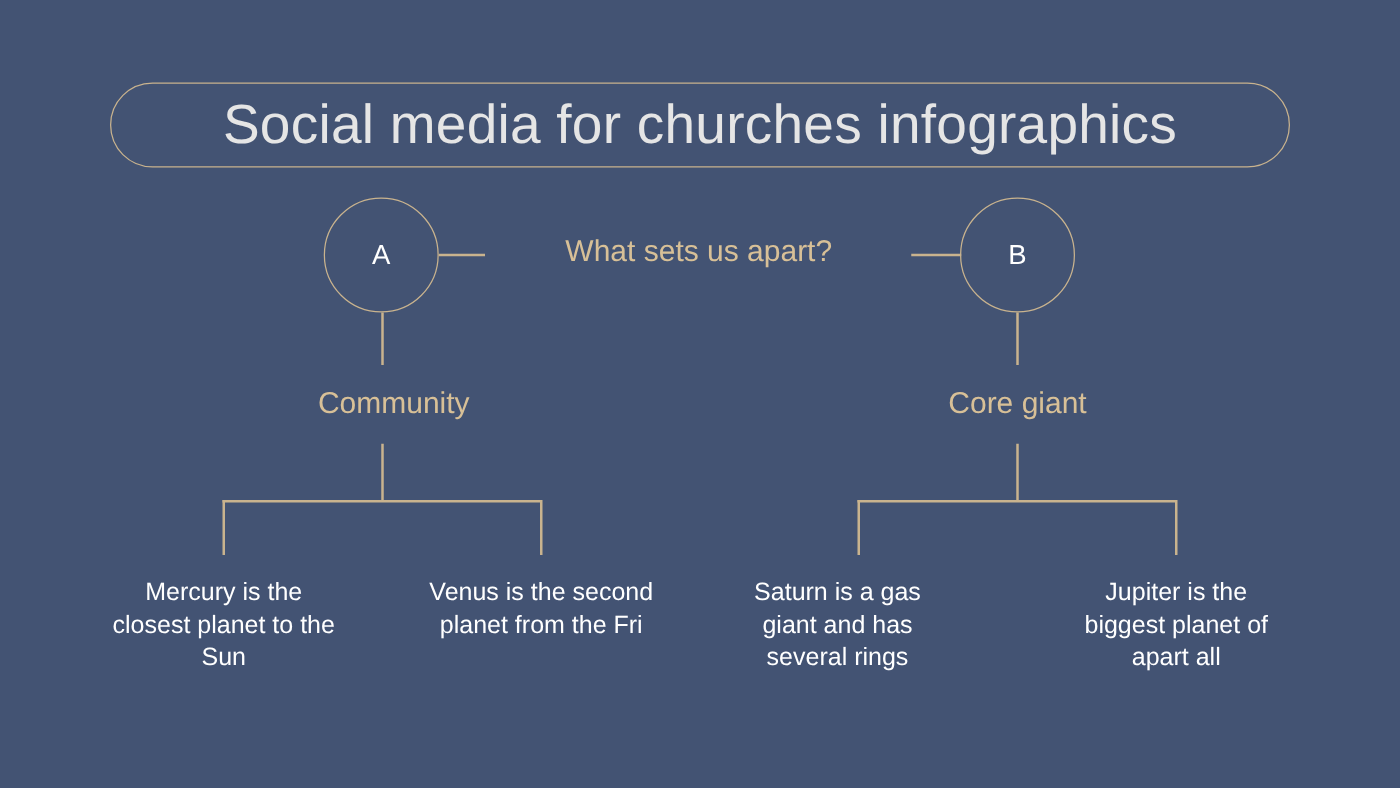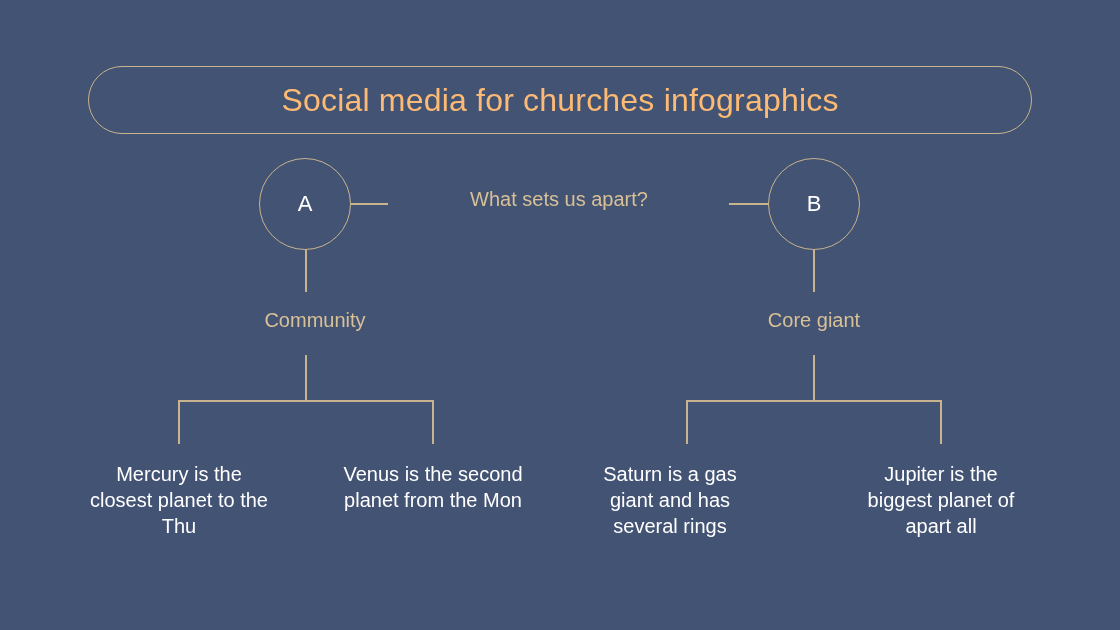--- a/index.html
+++ b/index.html
@@ -1,44 +1,44 @@
 <!DOCTYPE html>
 <html><head>
 <meta charset="utf-8">
 <style>
   html, body { margin:0; padding:0; }
   body { width:1120px; height:630px; background:#435373; position:relative; overflow:hidden; font-family:"Liberation Sans", "DejaVu Sans", sans-serif; }
   .abs { position:absolute; }
   .title-pill { left:88px; top:66px; width:944px; height:68px; border:1.5px solid #c9b38e; border-radius:36px; box-sizing:border-box; display:flex; align-items:center; justify-content:center; }
-  .title { color:#fdba74; font-size:32px; letter-spacing:0.2px; }
+  .title { color:#e5e5e5; font-size:44px; letter-spacing:0.2px; }
   .circle { width:92px; height:92px; border:1.5px solid #c9b38e; border-radius:50%; box-sizing:border-box; display:flex; align-items:center; justify-content:center; color:#ffffff; font-size:22px; }
   .gold { color:#d8c097; }
   .line { background:#c9b38e; }
-  .sub { font-size:20px; text-align:center; }
+  .sub { font-size:24px; text-align:center; }
   .leaf { color:#ffffff; font-size:20px; line-height:26px; text-align:center; width:180px; }
 </style>
 </head>
 <body>
 
 <div class="abs title-pill">
   <span class="title">Social media for churches infographics</span>
 </div>
 
 <div class="abs circle" style="left:259px;top:158px;">
   <span>A</span>
 </div>
 <div class="abs line" style="left:351px;top:203px;width:37px;height:1.5px;"></div>
 <div class="abs line" style="left:305px;top:250px;width:1.5px;height:42px;"></div>
 <div class="abs sub gold" style="left:165px;top:309px;width:300px;">Community</div>
 <div class="abs line" style="left:305px;top:355px;width:1.5px;height:45px;"></div>
 <div class="abs line" style="left:178px;top:400px;width:255px;height:1.5px;"></div>
 <div class="abs line" style="left:178px;top:400px;width:1.5px;height:44px;"></div>
 <div class="abs line" style="left:432px;top:400px;width:1.5px;height:44px;"></div>
-<div class="abs leaf" style="left:89px;top:461px;">Mercury is the closest planet to the Thu</div>
-<div class="abs leaf" style="left:343px;top:461px;">Venus is the second planet from the Mon</div>
+<div class="abs leaf" style="left:89px;top:461px;">Mercury is the closest planet to the Sun</div>
+<div class="abs leaf" style="left:343px;top:461px;">Venus is the second planet from the Fri</div>
 
 <div class="abs sub gold" style="left:400px;top:188px;width:318px;">What sets us apart?</div>
 
 <div class="abs line" style="left:729px;top:203px;width:40px;height:1.5px;"></div>
 <div class="abs circle" style="left:768px;top:158px;">
   <span>B</span>
 </div>
 <div class="abs line" style="left:813px;top:250px;width:1.5px;height:42px;"></div>
 <div class="abs sub gold" style="left:664px;top:309px;width:300px;">Core giant</div>
 <div class="abs line" style="left:813px;top:355px;width:1.5px;height:45px;"></div>

